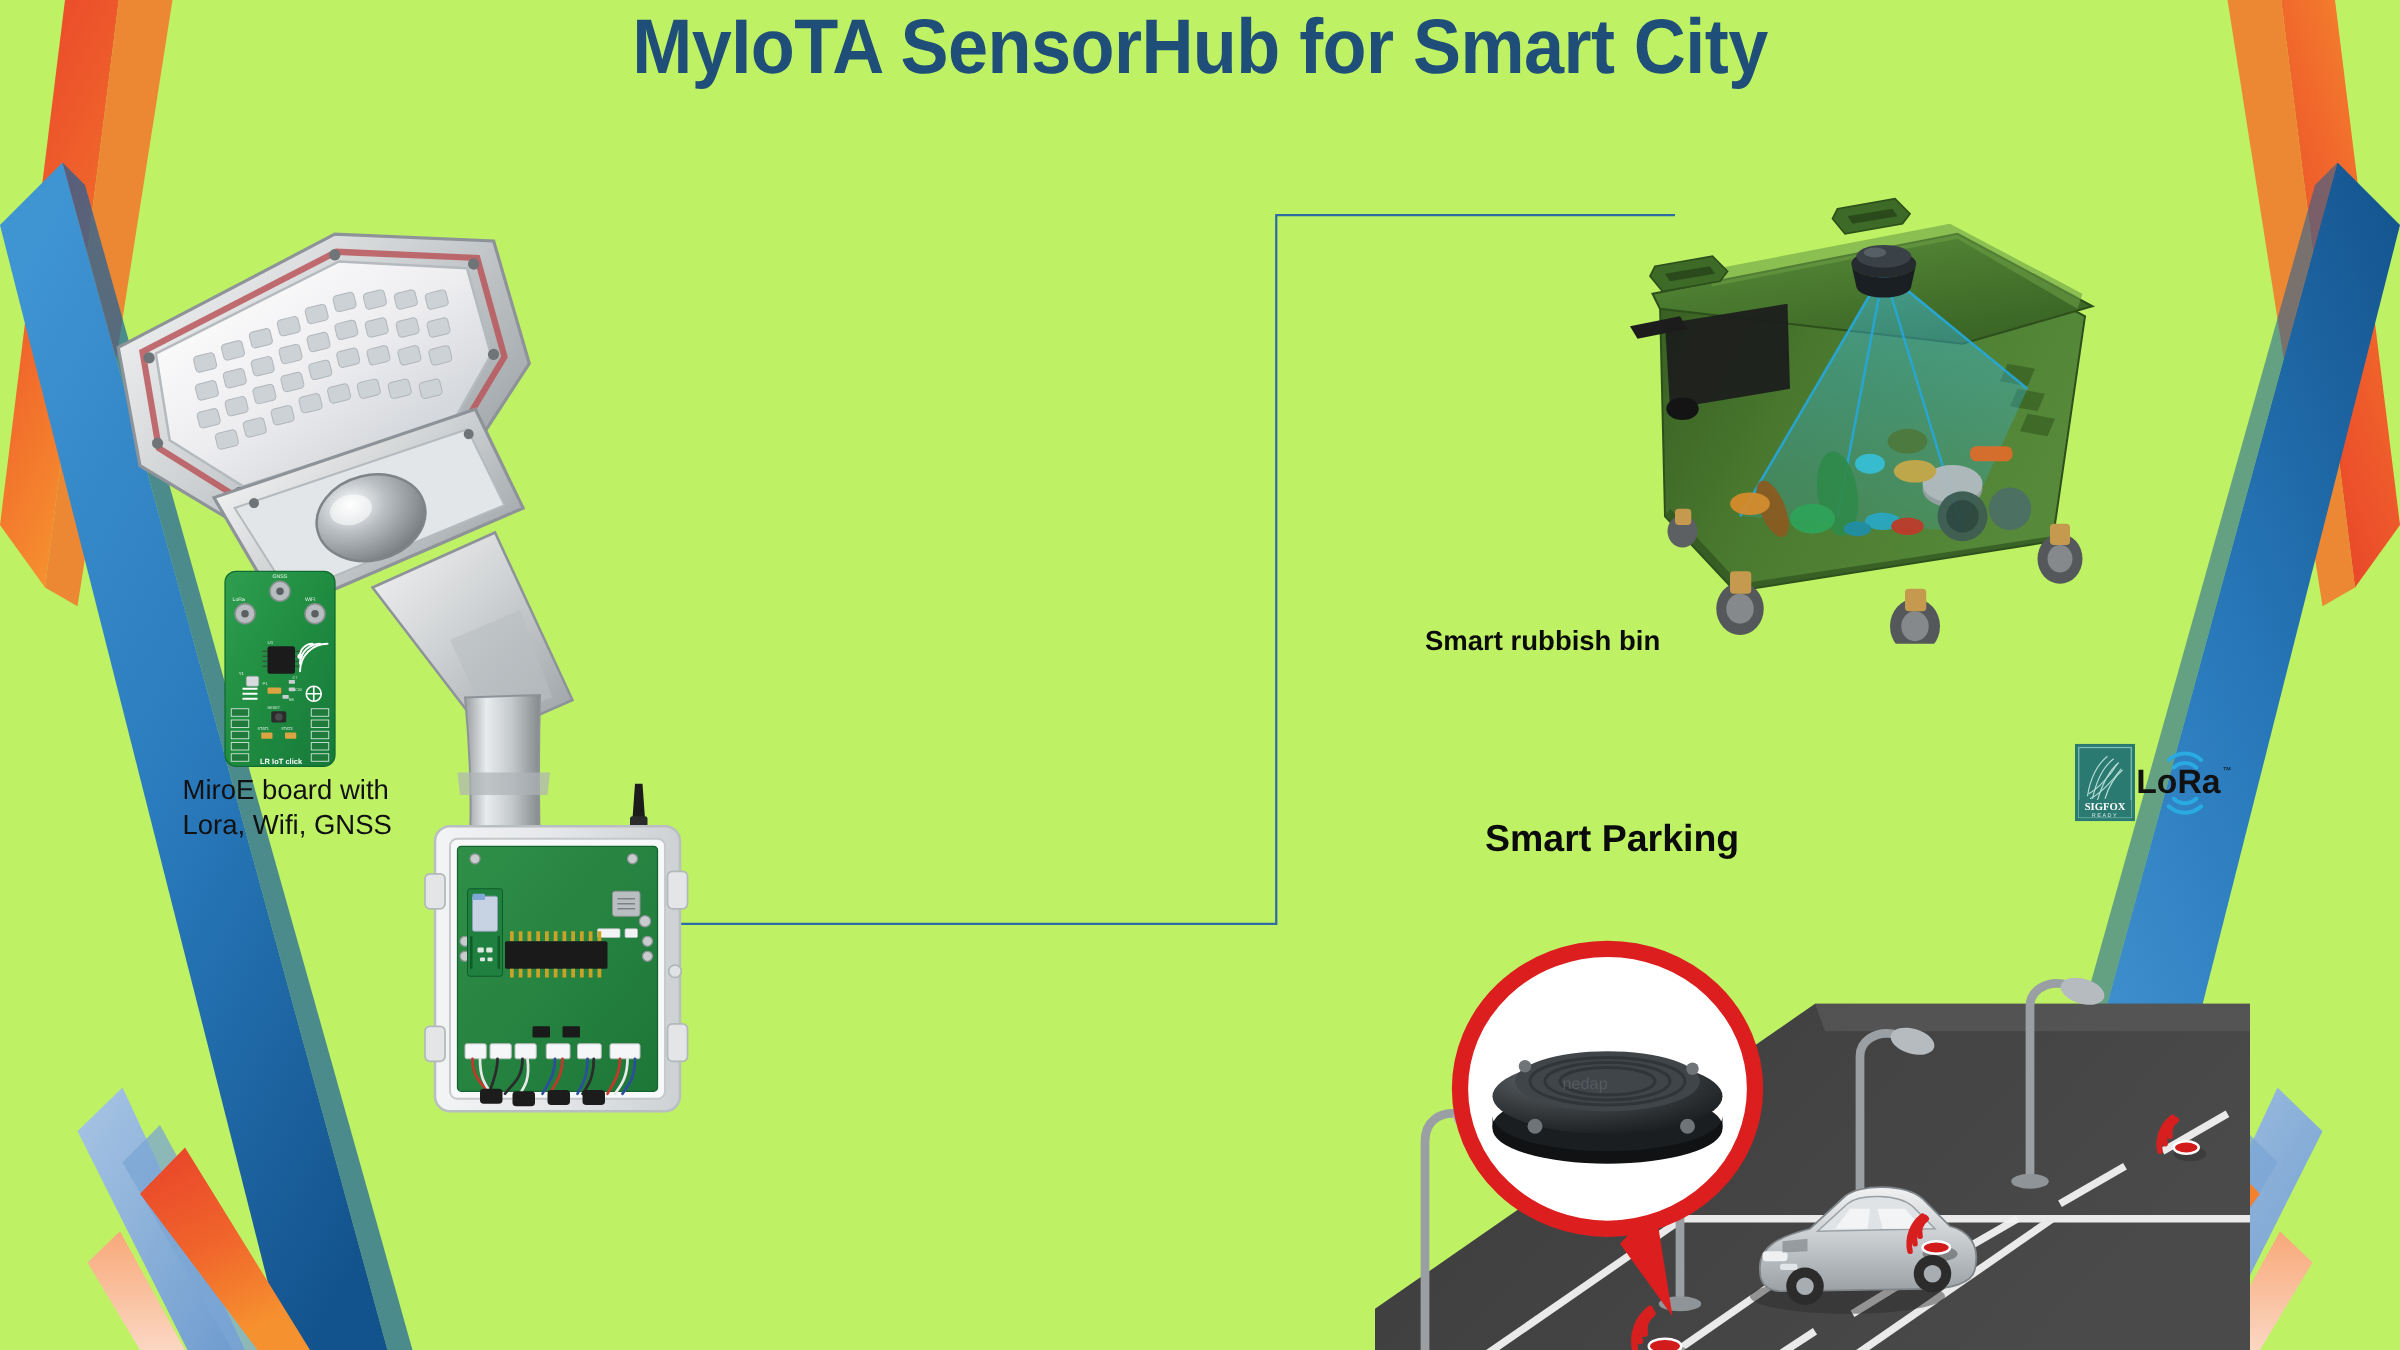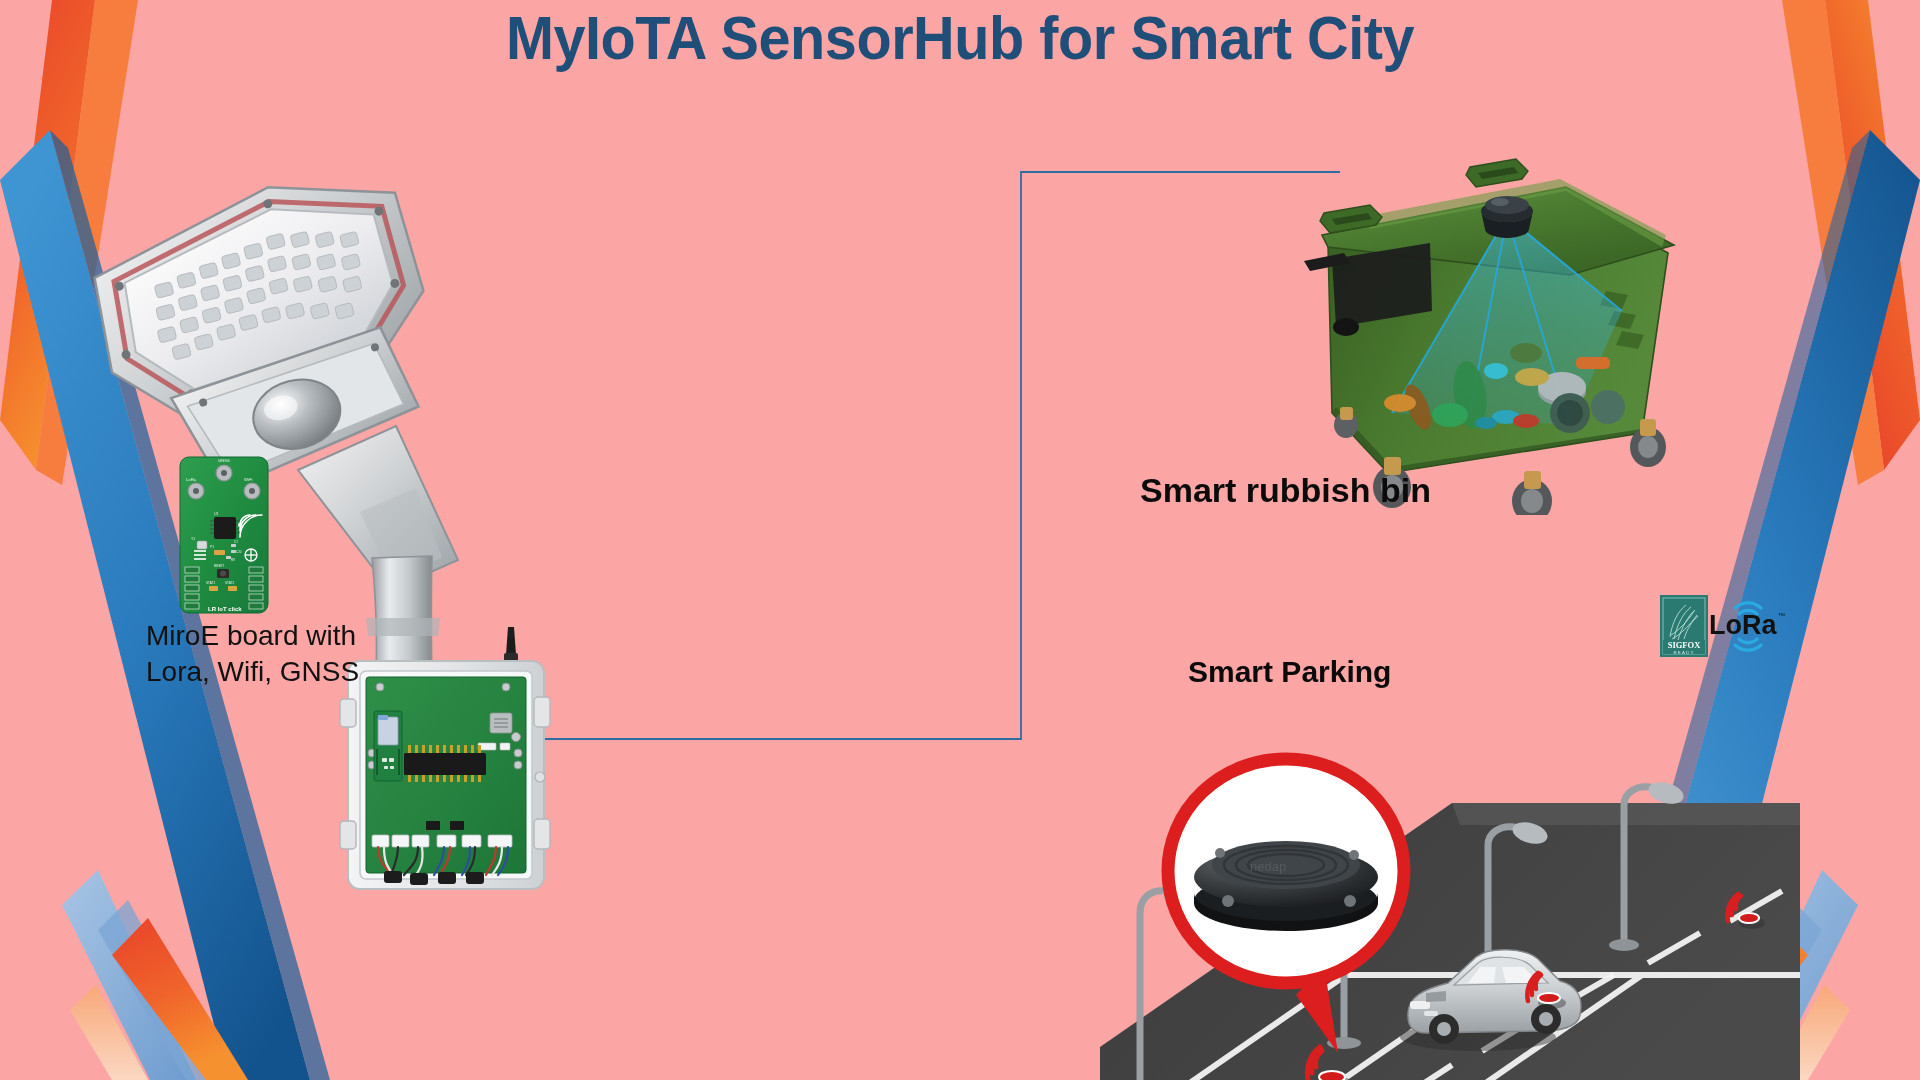--- a/index.html
+++ b/index.html
@@ -1,39 +1,39 @@
 <!DOCTYPE html>
 <html><head>
 <meta charset="utf-8">
 <title>MyIoTA SensorHub for Smart City</title>
 <style>
   html,body{margin:0;padding:0;background:#ffffff;}
   body{width:1920px;height:1080px;position:relative;overflow:hidden;
        font-family:"Liberation Sans","DejaVu Sans",sans-serif;}
-  .slide{position:absolute;inset:0;background:#fca5a5;}
+  .slide{position:absolute;inset:0;background:#bef264;}
 
   
   .ribbons{position:absolute;inset:0;pointer-events:none;}
   .ribbons svg{position:absolute;top:0;left:0;}
 
   
   .title{
     position:absolute;left:0;top:2px;width:1920px;text-align:center;
     font-family:"Liberation Sans","DejaVu Sans",sans-serif;
     font-weight:bold;font-size:62px;letter-spacing:-0.5px;
     color:#1F4E79;white-space:nowrap;
     transform:scaleX(0.93);transform-origin:50% 0;
   }
 
   
   .lbl{position:absolute;font-weight:bold;color:#0b0b0b;white-space:nowrap;}
   #label-street-light{left:406px;top:160px;font-size:30px;}
-  #label-rubbish-bin{left:1140px;top:471px;font-size:34px;}
+  #label-rubbish-bin{left:1140px;top:500px;font-size:22px;}
   #label-parking{left:1140px;top:655px;font-size:30px;margin-left:48px;}
-  #caption-board{position:absolute;left:146px;top:618px;font-size:28px;
+  #caption-board{position:absolute;left:146px;top:618px;font-size:22px;
       color:#111;line-height:1.28;font-weight:normal;white-space:pre-line;}
 
   
   .wires{position:absolute;inset:0;pointer-events:none;}
 
   
   .art{position:absolute;}
   #art-street-light{left:60px;top:120px;width:460px;height:680px;}
   #art-miroe-board{left:178px;top:455px;width:92px;height:160px;}
   #art-enclosure{left:338px;top:625px;width:222px;height:270px;}

